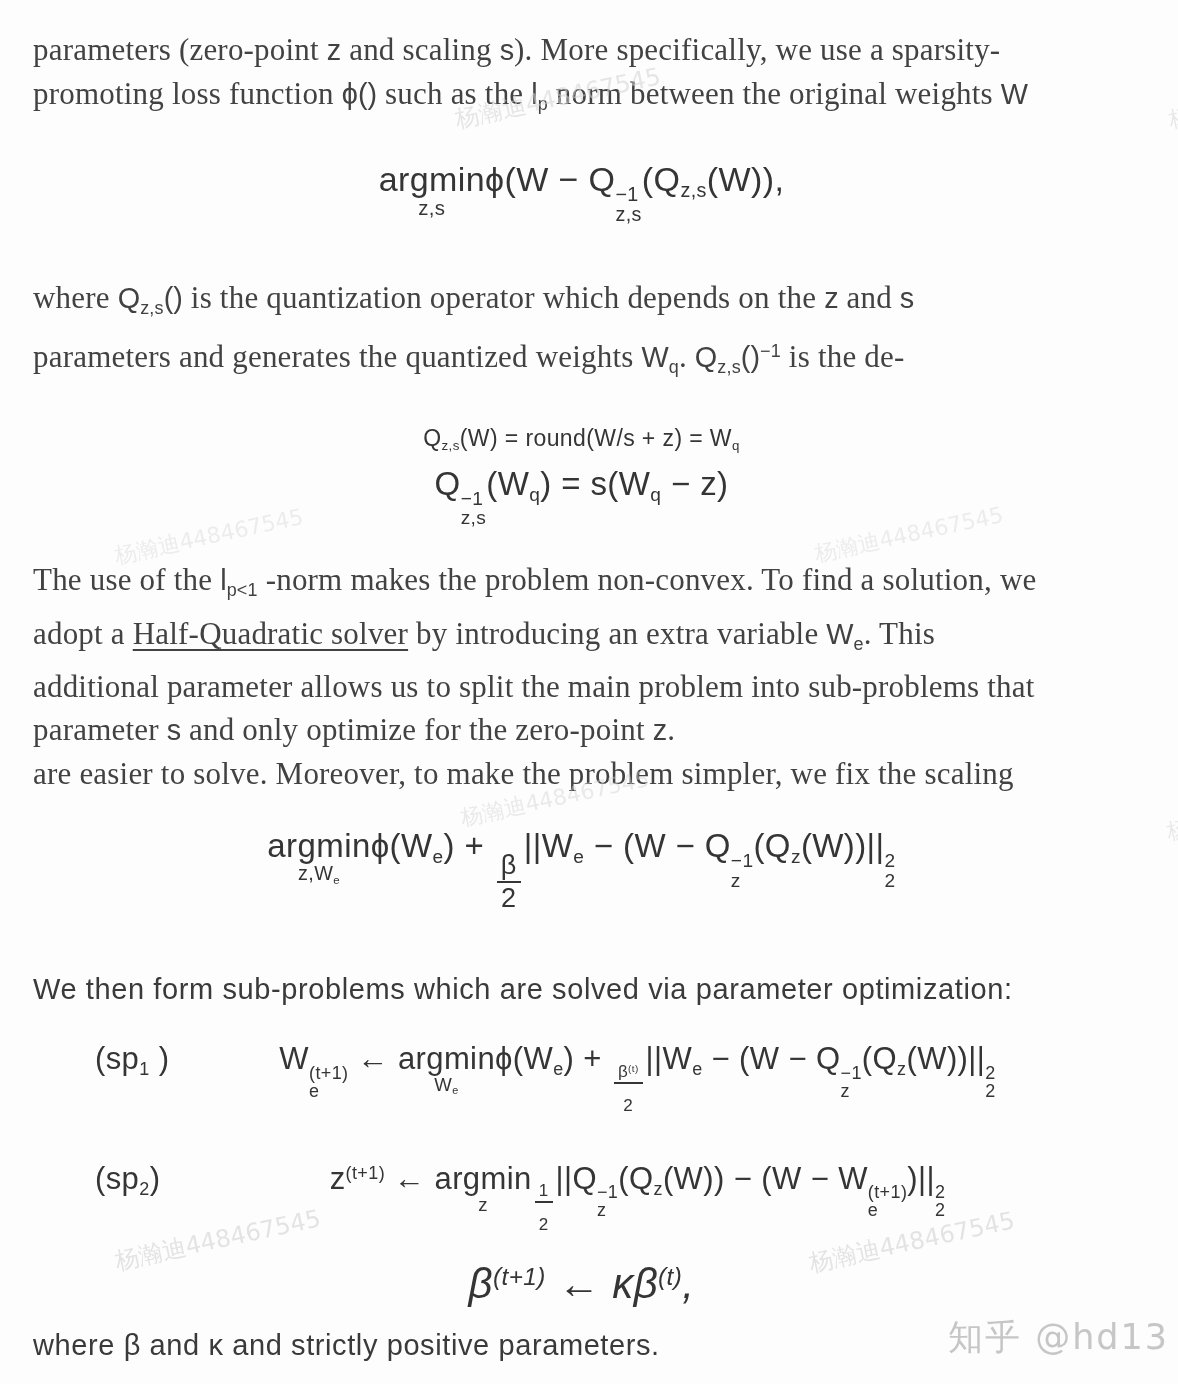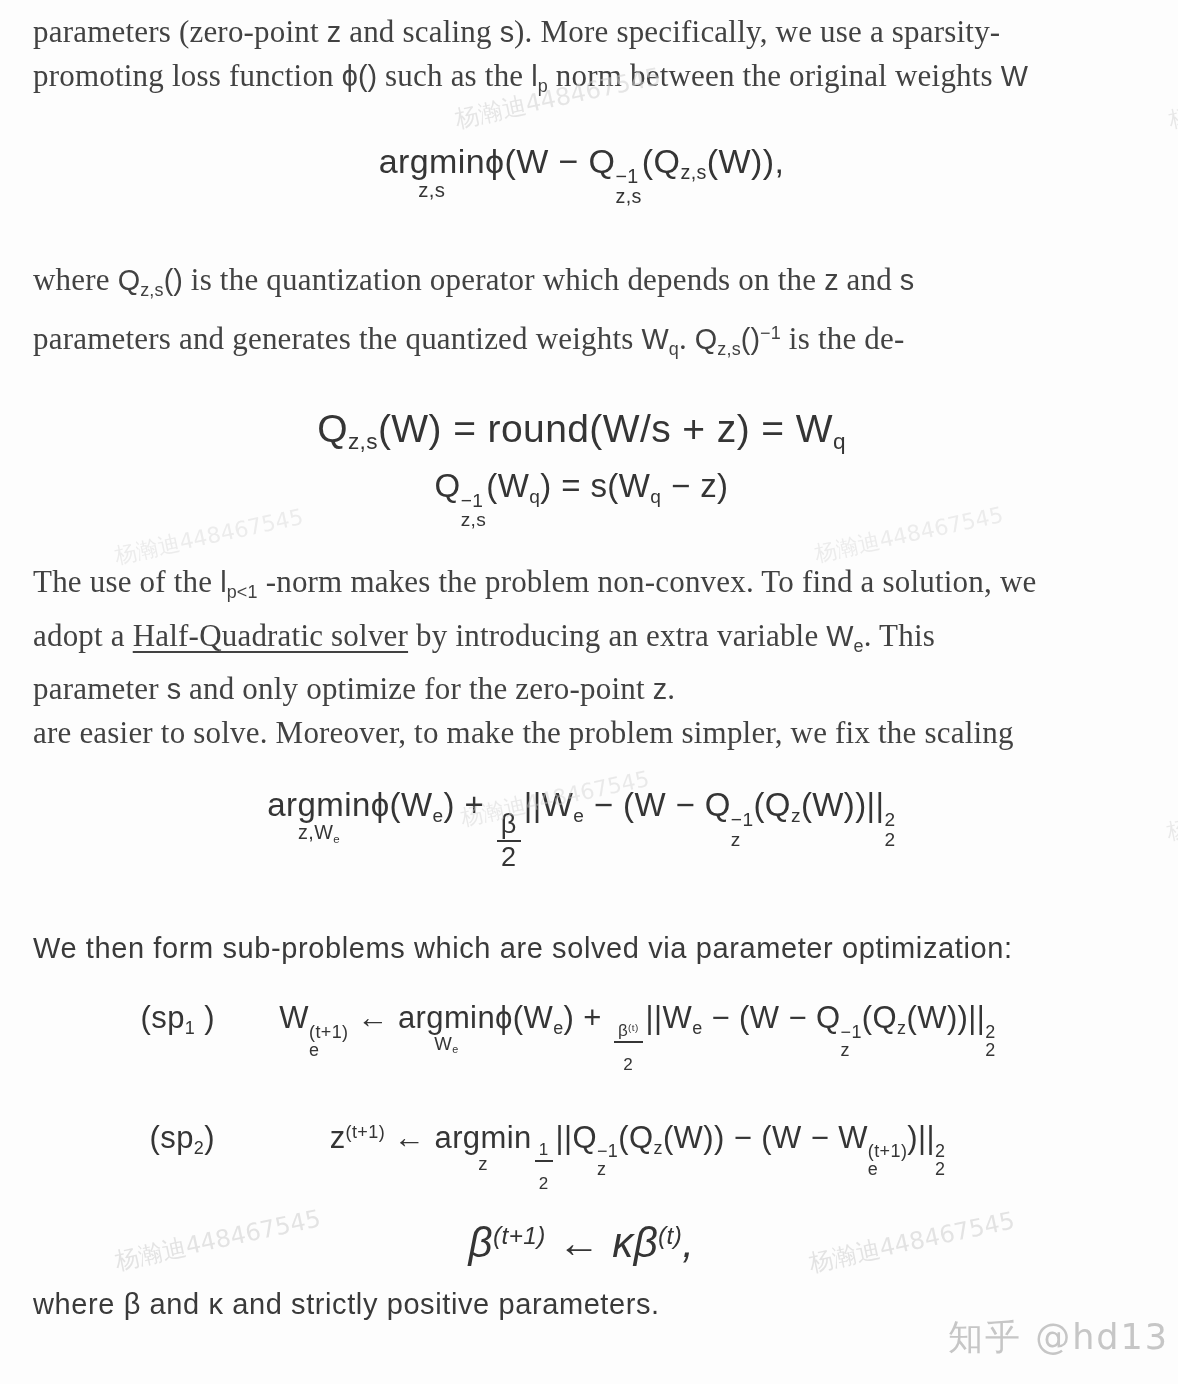--- a/index.html
+++ b/index.html
@@ -4,21 +4,21 @@
 <style>
   :root{
     --bg:#fdfdfd; --ink:#3e3e3e; --math-ink:#353535; --wm:#d3d3d3; --zh:#c6c6c6;
   }
   *{box-sizing:border-box;}
   html,body{margin:0;padding:0;}
   body{
     width:1178px;height:1384px;overflow:hidden;position:relative;
     background:var(--bg);color:var(--ink);
   }
-  main{position:relative;padding:10px 48px 0 33px;width:100%;height:100%;}
+  main{position:relative;padding:28px 48px 0 33px;width:100%;height:100%;}
 
   
   .para{font-size:31px;}
   .para .line{line-height:43px;white-space:nowrap;}
   .para.serif{font-family:"Liberation Serif",serif;color:#424242;letter-spacing:0.2px;}
   .para.sans{font-family:"Liberation Sans",sans-serif;color:#3a3a3a;font-size:29px;letter-spacing:0.6px;}
   .para.serif .var{font-family:"Liberation Sans",sans-serif;font-size:0.93em;letter-spacing:0;}
 
   
   .sub{font-size:0.58em;vertical-align:-0.32em;font-family:"Liberation Sans",sans-serif;}
@@ -34,28 +34,28 @@
   .frac.frac-sm{font-size:0.55em;vertical-align:-0.42em;gap:12px;}
   .under{display:inline-block;position:relative;white-space:nowrap;}
   .under .ulimit{position:absolute;top:97%;left:50%;transform:translateX(-50%);
       font-size:0.6em;line-height:1;white-space:nowrap;
       font-family:"Liberation Sans",sans-serif;}
   .u{color:inherit;text-decoration:underline;text-decoration-thickness:2px;text-underline-offset:5px;cursor:pointer;}
 
   .math{font-family:"Liberation Sans",sans-serif;color:var(--math-ink);
         text-align:center;white-space:nowrap;letter-spacing:0.4px;}
   .math .math-main{display:inline-block;}
-  .math-row{display:flex;align-items:baseline;text-align:right;}
+  .math-row{display:flex;align-items:baseline;text-align:left;}
   .math-row .sp-label{flex:0 0 auto;margin-left:62px;width:120px;}
   .math-row .math-main{margin:0 auto;padding-right:70px;}
 
   
   [data-name="equation-argmin-zs"]{font-size:34px;margin-top:34px;margin-bottom:52px;}
   [data-name="paragraph-2"]{margin-top:0;}
-  [data-name="equation-quant"]{font-size:39px;margin-top:36px;}
+  [data-name="equation-quant"]{font-size:23px;margin-top:36px;}
   [data-name="equation-dequant"]{font-size:33px;margin-top:12px;}
   [data-name="paragraph-3"]{margin-top:30px;}
   [data-name="equation-argmin-zwe"]{font-size:33px;margin-top:32px;margin-bottom:56px;}
   [data-name="paragraph-4"]{margin-top:30px;}
   [data-name="equation-sp1"]{font-size:31px;margin-top:30px;margin-bottom:46px;}
   [data-name="equation-sp2"]{font-size:31px;margin-top:10px;margin-bottom:8px;}
   [data-name="equation-beta-update"]{font-size:42px;margin-top:26px;font-style:italic;}
   [data-name="paragraph-5"]{margin-top:16px;}
 
   
@@ -82,20 +82,21 @@
         <div class="line" data-name="text-line"><span class="txt" data-name="text-run">parameters and generates the quantized weights </span><span class="var" data-name="math-var">W</span><span class="sub" data-name="subscript">q</span><span class="txt" data-name="text-run">. </span><span class="var" data-name="math-var">Q</span><span class="sub" data-name="subscript">z,s</span><span class="var" data-name="math-var">()</span><span class="sup" data-name="superscript">−1</span><span class="txt" data-name="text-run"> is the de-</span></div>
       </div>
       <div class="math" data-name="equation-quant"><span class="math-main" data-name="equation-body"><span class="txt" data-name="text-run">Q</span><span class="sub" data-name="subscript">z,s</span><span class="txt" data-name="text-run">(W) = round(W/s + z) = W</span><span class="sub" data-name="subscript">q</span></span></div>
       <div class="math" data-name="equation-dequant"><span class="math-main" data-name="equation-body"><span class="txt" data-name="text-run">Q</span><span class="ss" data-name="sup-sub-stack">
             <span class="ss-t" data-name="superscript">−1</span>
             <span class="ss-b" data-name="subscript">z,s</span>
           </span><span class="txt" data-name="text-run">(W</span><span class="sub" data-name="subscript">q</span><span class="txt" data-name="text-run">) = s(W</span><span class="sub" data-name="subscript">q</span><span class="txt" data-name="text-run"> − z)</span></span></div>
       <div class="para serif" data-name="paragraph-3">
         <div class="line" data-name="text-line"><span class="txt" data-name="text-run">The use of the </span><span class="var" data-name="math-var">l</span><span class="sub" data-name="subscript">p&lt;1</span><span class="txt" data-name="text-run"> -norm makes the problem non-convex. To find a solution, we</span></div>
         <div class="line" data-name="text-line"><span class="txt" data-name="text-run">adopt a </span><span class="u" data-name="half-quadratic-solver-link">Half-Quadratic solver</span><span class="txt" data-name="text-run"> by introducing an extra variable </span><span class="var" data-name="math-var">W</span><span class="sub" data-name="subscript">e</span><span class="txt" data-name="text-run">. This</span></div>
+        <div class="line" data-name="text-line"><span class="txt" data-name="text-run">additional parameter allows us to split the main problem into sub-problems that</span></div>
         <div class="line" data-name="text-line"><span class="txt" data-name="text-run">parameter </span><span class="var" data-name="math-var">s</span><span class="txt" data-name="text-run"> and only optimize for the zero-point </span><span class="var" data-name="math-var">z</span><span class="txt" data-name="text-run">.</span></div>
         <div class="line" data-name="text-line"><span class="txt" data-name="text-run">are easier to solve. Moreover, to make the problem simpler, we fix the scaling</span></div>
       </div>
       <div class="math" data-name="equation-argmin-zwe"><span class="math-main" data-name="equation-body"><span class="under" data-name="argmin-operator"><span class="umain" data-name="operator-name"><span class="txt" data-name="text-run">argmin</span></span><span class="ulimit" data-name="operator-limit"><span class="txt" data-name="text-run">z,W</span><span class="sub" data-name="subscript">e</span></span></span><span class="txt" data-name="text-run">ϕ(W</span><span class="sub" data-name="subscript">e</span><span class="txt" data-name="text-run">) + </span><span class="frac" data-name="fraction">
             <span class="fnum" data-name="fraction-numerator"><span class="txt" data-name="text-run">β</span></span>
             <span class="fden" data-name="fraction-denominator"><span class="txt" data-name="text-run">2</span></span>
           </span><span class="txt" data-name="text-run">||W</span><span class="sub" data-name="subscript">e</span><span class="txt" data-name="text-run"> − (W − Q</span><span class="ss" data-name="sup-sub-stack">
             <span class="ss-t" data-name="superscript">−1</span>
             <span class="ss-b" data-name="subscript">z</span>
           </span><span class="txt" data-name="text-run">(Q</span><span class="sub" data-name="subscript">z</span><span class="txt" data-name="text-run">(W))||</span><span class="ss" data-name="sup-sub-stack">

